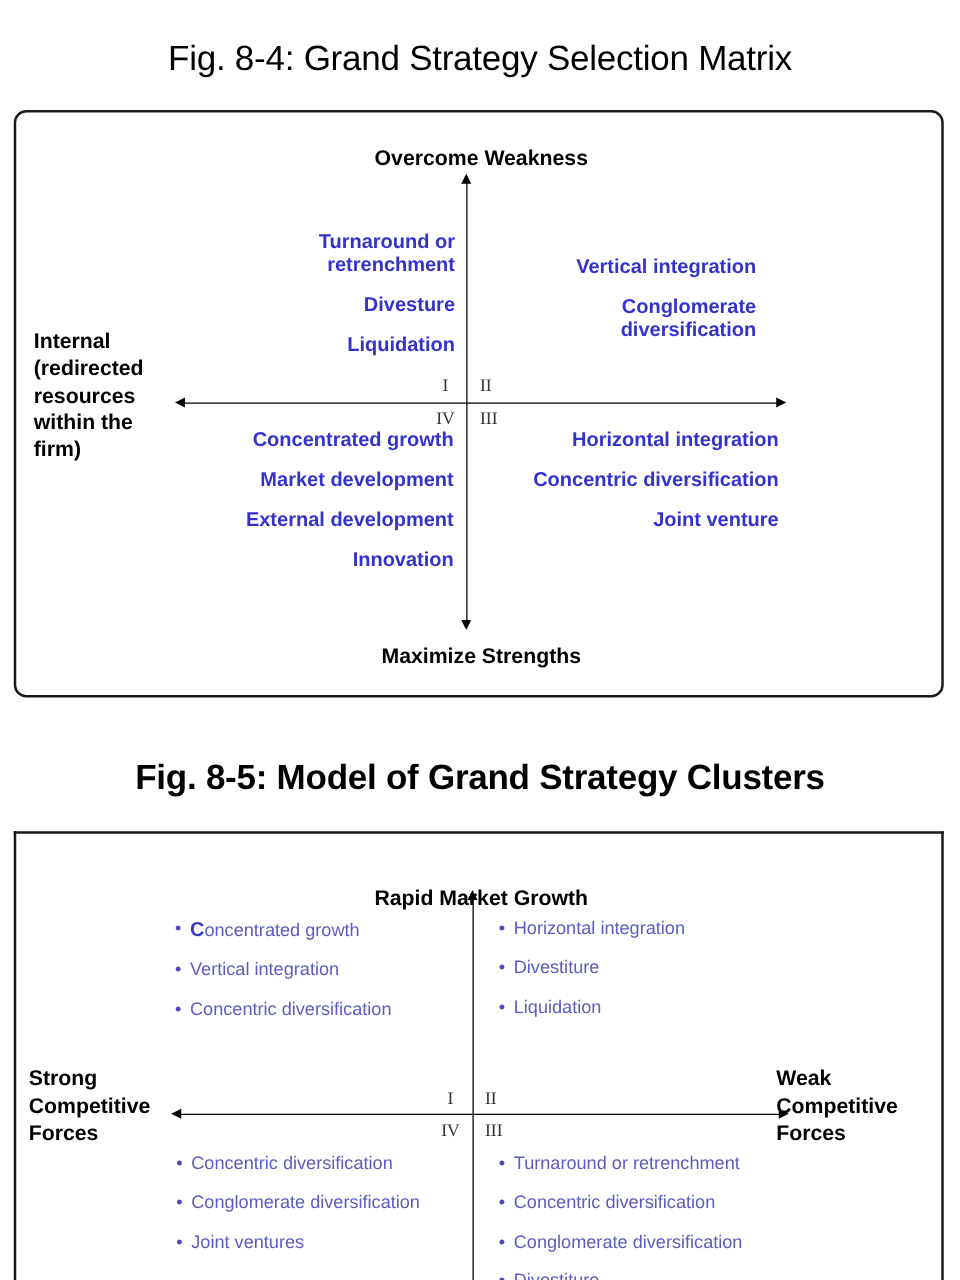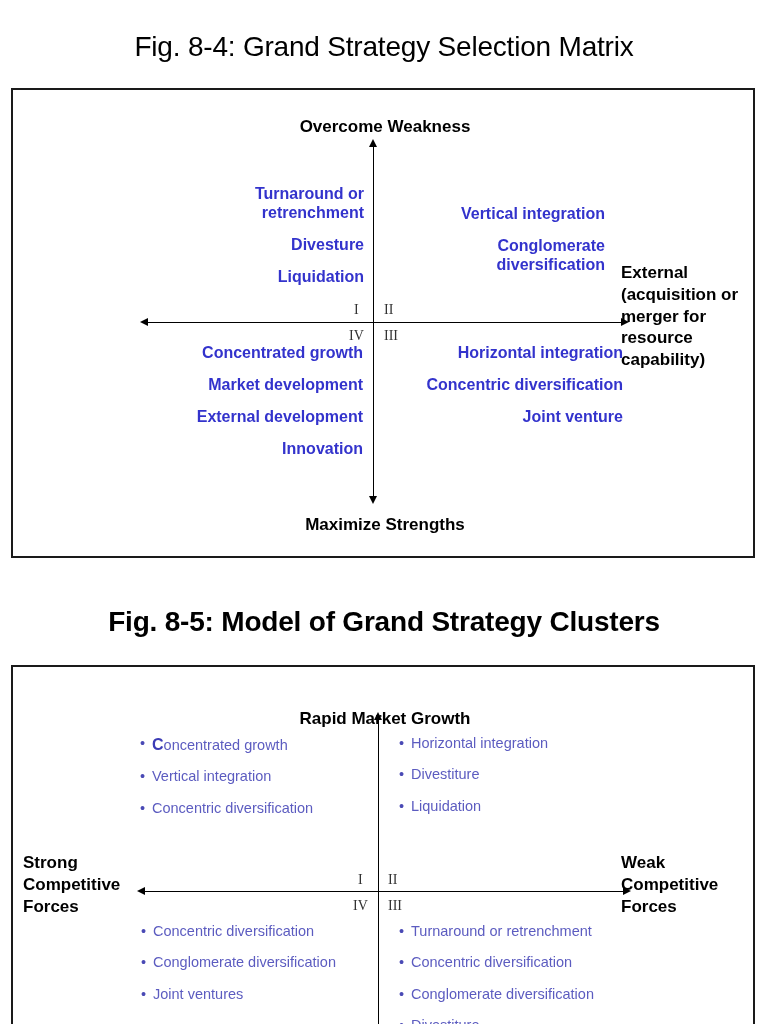--- a/index.html
+++ b/index.html
@@ -43,20 +43,21 @@
     position: absolute;
     border: 2px solid #1a1a1a;
     background: #ffffff;
     box-sizing: border-box;
   }
   #fig84-frame {
     left: 11px;
     top: 88px;
     width: 744px;
     height: 470px;
+    border-radius: 10px;
   }
   #fig85-frame {
     left: 11px;
     top: 665px;
     width: 744px;
     height: 359px;
     border-bottom: none;
   }
 
   
@@ -158,26 +159,26 @@
 <div class="page">
 
   <div class="fig-title" id="fig84-title">Fig. 8-4: Grand Strategy Selection Matrix</div>
 
   <div class="fig-frame" id="fig84-frame">
 
     <div class="axis-label top" style="left: 0; top: 26px; width: 744px;">Overcome Weakness</div>
 
     <div class="axis-label bottom" style="left: 0; top: 424px; width: 744px;">Maximize Strengths</div>
 
-
-    <div class="axis-label" style="left: 608px; top: 172px; width: 135px;">External
-(acquisition or
-merger for
-resource
-capability)</div>
+    <div class="axis-label" style="left: 14px; top: 172px; width: 130px;">Internal
+(redirected
+resources
+within the
+firm)</div>
+
 
     <div class="axis-v" style="left: 360px; top: 56px; height: 352px;"></div>
     <div class="arrow arrow-up" style="left: 356px; top: 49px;"></div>
     <div class="arrow arrow-down" style="left: 356px; top: 406px;"></div>
 
     <div class="axis-h" style="left: 134px; top: 232px; width: 478px;"></div>
     <div class="arrow arrow-left" style="left: 127px; top: 228px;"></div>
     <div class="arrow arrow-right" style="left: 608px; top: 228px;"></div>
 
     <div class="roman" style="left: 341px; top: 213px;">I</div>

